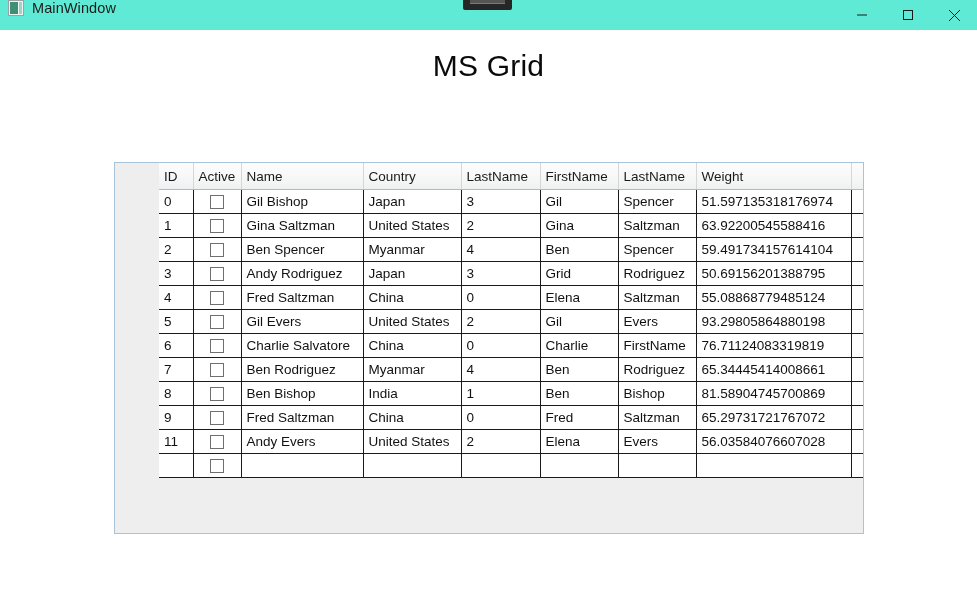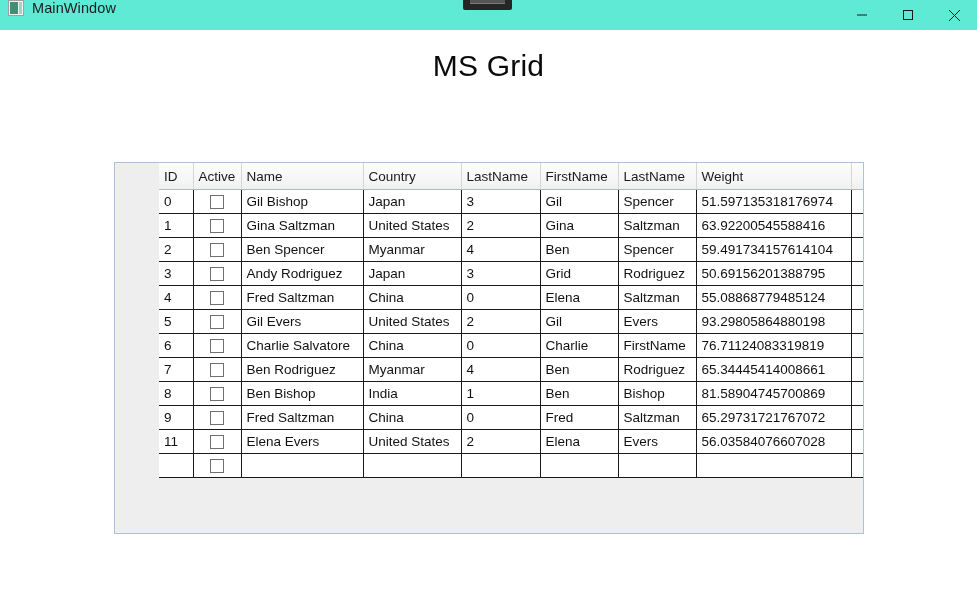--- a/index.html
+++ b/index.html
@@ -342,21 +342,21 @@
           <td>China</td>
           <td>0</td>
           <td>Fred</td>
           <td>Saltzman</td>
           <td>65.29731721767072</td>
           <td class="filler-col"></td>
         </tr>
         <tr>
           <td>11</td>
           <td class="cell-active"><span class="chk"></span></td>
-          <td>Elena Evers</td>
+          <td>Andy Evers</td>
           <td>United States</td>
           <td>2</td>
           <td>Elena</td>
           <td>Evers</td>
           <td>56.03584076607028</td>
           <td class="filler-col"></td>
         </tr>
         <tr>
           <td></td>
           <td class="cell-active"><span class="chk"></span></td>

